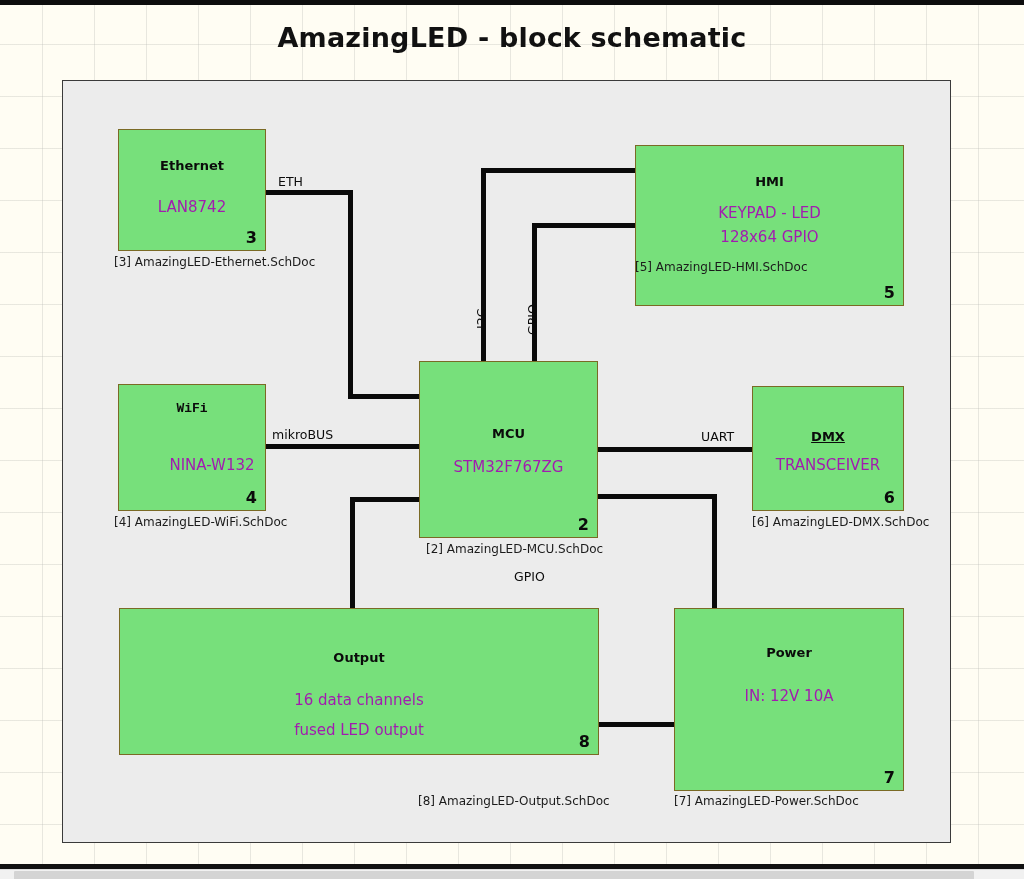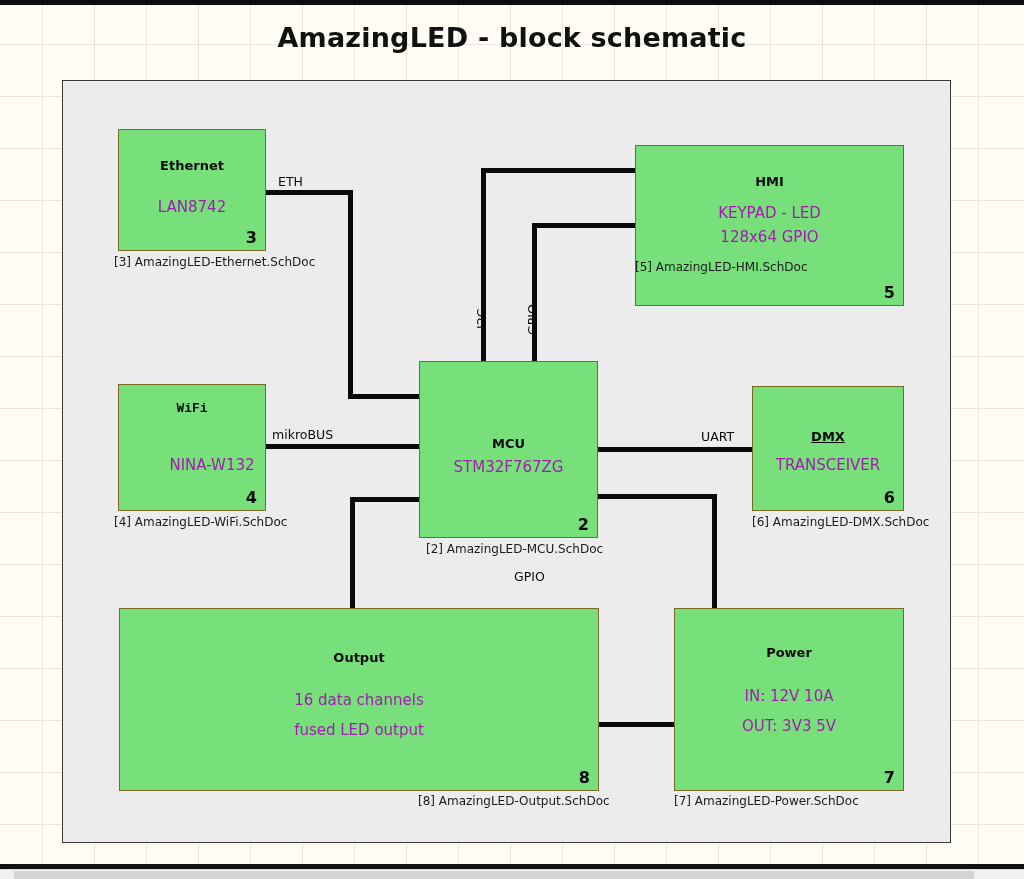--- a/index.html
+++ b/index.html
@@ -181,48 +181,47 @@
     <div class="block-file" style="left:572px; top:179px;">[5] AmazingLED-HMI.SchDoc</div>
 
     <div class="block" style="left:55px; top:303px; width:148px; height:127px;">
       <div class="block-title" style="top:16px;font-family:Liberation Mono, monospace;">WiFi</div>
       <div class="block-lines" style="top:68px;padding-left:40px;">NINA-W132</div>
       <div class="block-num">4</div>
     </div>
     <div class="block-file" style="left:51px; top:434px;">[4] AmazingLED-WiFi.SchDoc</div>
 
     <div class="block" style="left:356px; top:280px; width:179px; height:177px;">
-      <div class="block-title" style="top:74px;">MCU</div>
+      <div class="block-title" style="top:64px;">MCU</div>
       <div class="block-lines" style="top:93px;">STM32F767ZG</div>
       <div class="block-num">2</div>
     </div>
     <div class="block-file" style="left:363px; top:461px;">[2] AmazingLED-MCU.SchDoc</div>
 
     <div class="block" style="left:689px; top:305px; width:152px; height:125px;">
       <div class="block-title" style="top:42px;text-decoration:underline;">DMX</div>
       <div class="block-lines" style="top:66px;">TRANSCEIVER</div>
       <div class="block-num">6</div>
     </div>
     <div class="block-file" style="left:689px; top:434px;">[6] AmazingLED-DMX.SchDoc</div>
 
-    <div class="block" style="left:56px; top:527px; width:480px; height:183px;">
+    <div class="block" style="left:56px; top:527px; width:480px; height:147px;">
       <div class="block-title" style="top:41px;">Output</div>
       <div class="block-lines" style="top:76px; line-height:30px;">
         <div>16 data channels</div>
         <div>fused LED output</div>
       </div>
       <div class="block-num">8</div>
     </div>
     <div class="block-file" style="left:355px; top:713px;">[8] AmazingLED-Output.SchDoc</div>
 
     <div class="block" style="left:611px; top:527px; width:230px; height:183px;">
       <div class="block-title" style="top:36px;">Power</div>
       <div class="block-lines" style="top:72px; line-height:30px;">
         <div>IN: 12V  10A</div>
-        <div>OUT: 3V3  5V</div>
       </div>
       <div class="block-num">7</div>
     </div>
     <div class="block-file" style="left:611px; top:713px;">[7] AmazingLED-Power.SchDoc</div>
 
     <div class="net-label" style="left:215px; top:93px;">ETH</div>
 
     <div class="net-label vertical" style="left:411px; top:248px;">I2C</div>
 
     <div class="net-label vertical" style="left:462px; top:254px;">GPIO</div>

